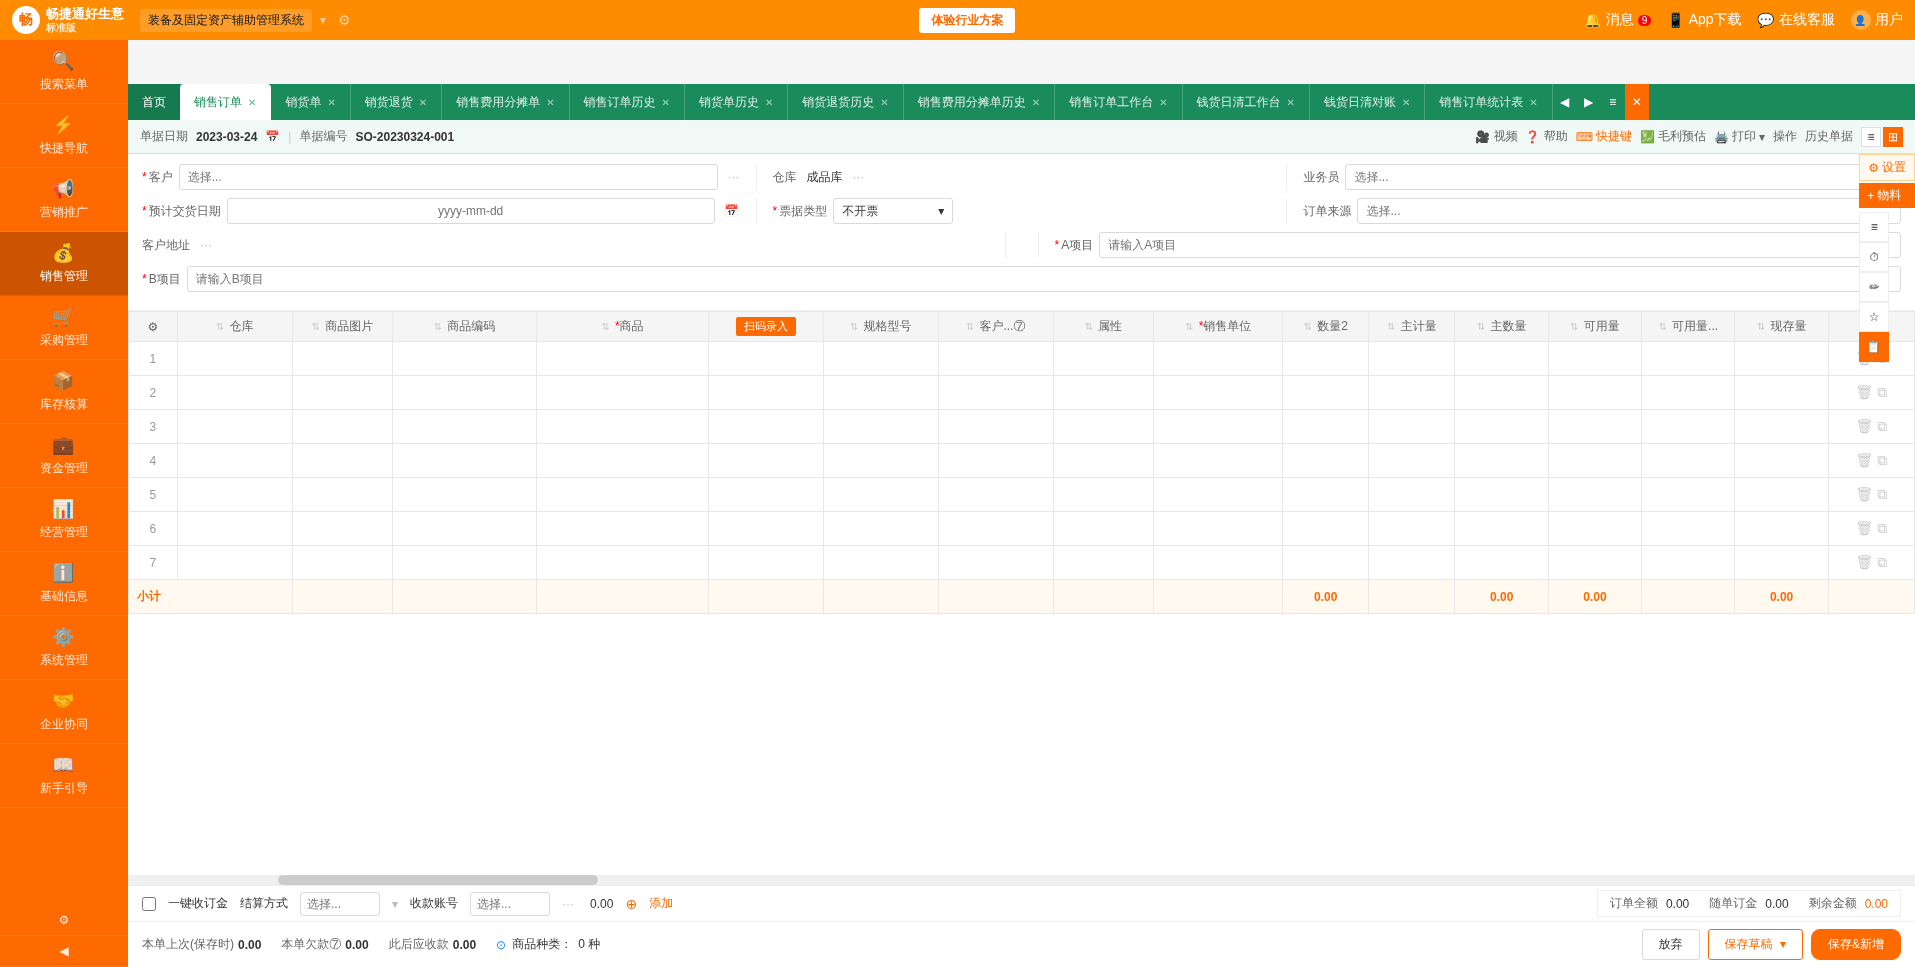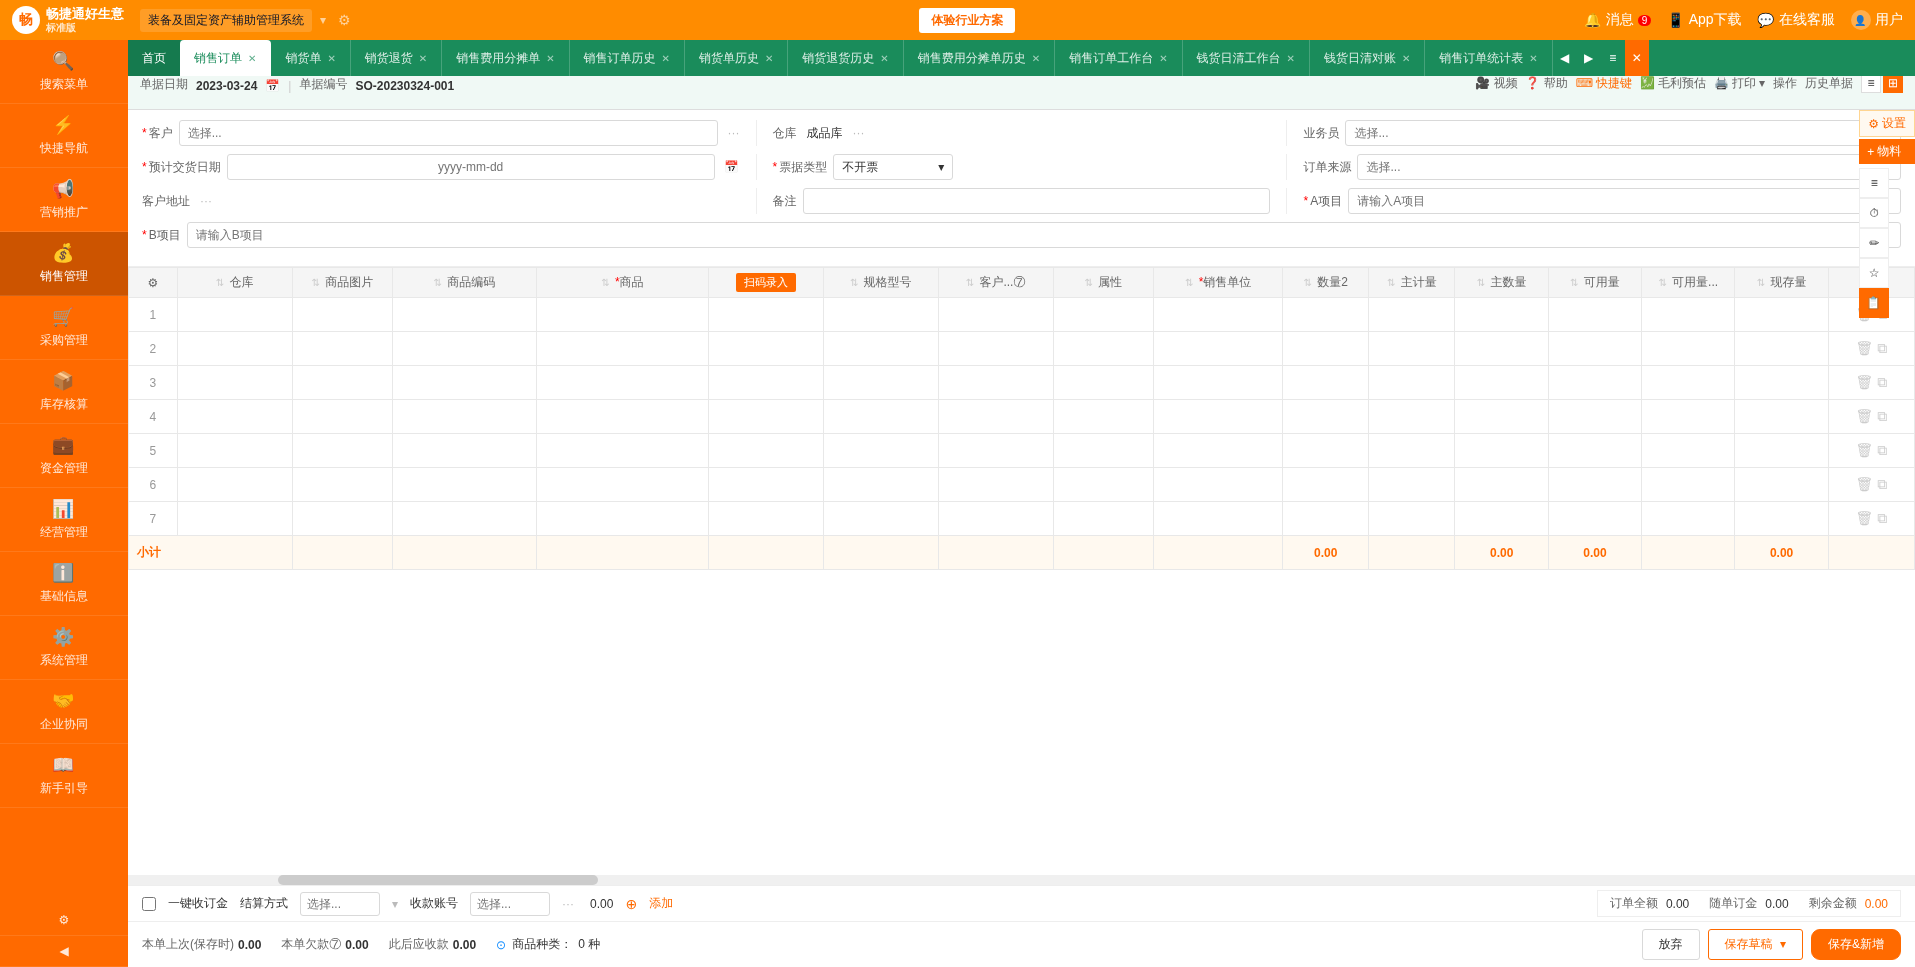--- a/index.html
+++ b/index.html
@@ -3,21 +3,21 @@
   <meta charset="utf-8">
   <style>
     * { box-sizing: border-box; margin: 0; padding: 0; }
     body { font-family: "Microsoft YaHei", "PingFang SC", Arial, sans-serif; font-size: 12px; background: #f5f5f5; color: #333; }
 
     
     .app-layout { display: flex; flex-direction: column; height: 967px; width: 1915px; overflow: hidden; }
     .top-bar { height: 40px; background: #ff8c00; display: flex; align-items: center; padding: 0 12px; justify-content: space-between; flex-shrink: 0; }
     .main-layout { display: flex; flex: 1; overflow: hidden; }
     .sidebar { width: 128px; background: #ff6a00; flex-shrink: 0; display: flex; flex-direction: column; }
-    .content-area { flex: 1; display: flex; flex-direction: column; overflow: hidden; background: #f9a8d4; }
+    .content-area { flex: 1; display: flex; flex-direction: column; overflow: hidden; background: #f9a8d4; margin-top: 44px; }
 
     
     .top-bar-left { display: flex; align-items: center; gap: 8px; }
     .logo-area { display: flex; align-items: center; gap: 6px; }
     .logo-icon { width: 28px; height: 28px; background: #fff; border-radius: 50%; display: flex; align-items: center; justify-content: center; font-size: 14px; color: #ff6a00; font-weight: bold; }
     .logo-text { color: #fff; font-size: 13px; font-weight: bold; line-height: 1.2; }
     .system-name { color: #0f172a; font-size: 12px; margin-left: 8px; background: rgba(255,255,255,0.15); padding: 3px 8px; border-radius: 3px; }
     .top-bar-right { display: flex; align-items: center; gap: 16px; color: #fff; font-size: 12px; }
     .top-btn { background: #fff; color: #ff6a00; border: none; padding: 4px 12px; border-radius: 3px; cursor: pointer; font-size: 12px; font-weight: bold; }
     .top-bar-icon { color: #fff; font-size: 14px; cursor: pointer; display: flex; align-items: center; gap: 4px; }
@@ -32,21 +32,21 @@
 
     
     .tab-bar { height: 36px; background: #1a8c5b; display: flex; align-items: center; padding: 0; overflow: hidden; flex-shrink: 0; }
     .tab { padding: 0 14px; height: 36px; display: flex; align-items: center; cursor: pointer; color: rgba(255,255,255,0.85); font-size: 12px; white-space: nowrap; border-right: 1px solid rgba(255,255,255,0.2); gap: 4px; }
     .tab.active { background: #fff; color: #1a8c5b; border-radius: 4px 4px 0 0; }
     .tab-close { font-size: 10px; opacity: 0.7; margin-left: 2px; }
     .tab-nav-btn { width: 24px; height: 36px; display: flex; align-items: center; justify-content: center; color: #fff; cursor: pointer; flex-shrink: 0; }
     .tab-bar-home { background: #157a4e; padding: 0 14px; height: 36px; display: flex; align-items: center; color: #fff; font-size: 12px; flex-shrink: 0; }
 
     
-    .toolbar { height: 34px; background: #f0f9f5; border-bottom: 1px solid #ddd; display: flex; align-items: flex-end; padding: 16px 12px; gap: 8px; flex-shrink: 0; }
+    .toolbar { height: 34px; background: #f0f9f5; border-bottom: 1px solid #ddd; display: flex; align-items: center; padding: 16px 12px; gap: 8px; flex-shrink: 0; }
     .toolbar-label { font-size: 12px; color: #666; }
     .toolbar-value { font-size: 12px; color: #333; font-weight: bold; }
     .toolbar-sep { color: #ccc; }
     .toolbar-actions { margin-left: auto; display: flex; align-items: center; gap: 8px; }
     .toolbar-action { display: flex; align-items: center; gap: 3px; color: #666; cursor: pointer; font-size: 12px; }
     .toolbar-action.orange { color: #ff6a00; }
     .view-btns { display: flex; gap: 2px; }
     .view-btn { width: 20px; height: 20px; border: 1px solid #ddd; background: #fff; cursor: pointer; display: flex; align-items: center; justify-content: center; }
     .view-btn.active { background: #ff6a00; color: #fff; border-color: #ff6a00; }
 
@@ -373,24 +373,20 @@
               <input class="form-input" type="text" style="color: rgb(187, 187, 187);" placeholder="选择...">
             </div>
           </div>
 
           <div class="form-row">
             <div class="form-field" style="flex:1.2">
               <span class="form-label">客户地址</span>
               <span class="form-dots">···</span>
             </div>
             <div class="form-divider"></div>
-            <div class="form-field" style="flex:1">
-              <span class="form-label">备注</span>
-              <input class="form-input" type="text" style="">
-            </div>
             <div class="form-divider"></div>
             <div class="form-field" style="flex:1.2">
               <span class="form-label required">A项目</span>
               <input class="form-input" type="text" style="color: rgb(187, 187, 187);" placeholder="请输入A项目">
             </div>
           </div>
 
           <div class="form-row">
             <div class="form-field" style="flex:1.2">
               <span class="form-label required">B项目</span>

